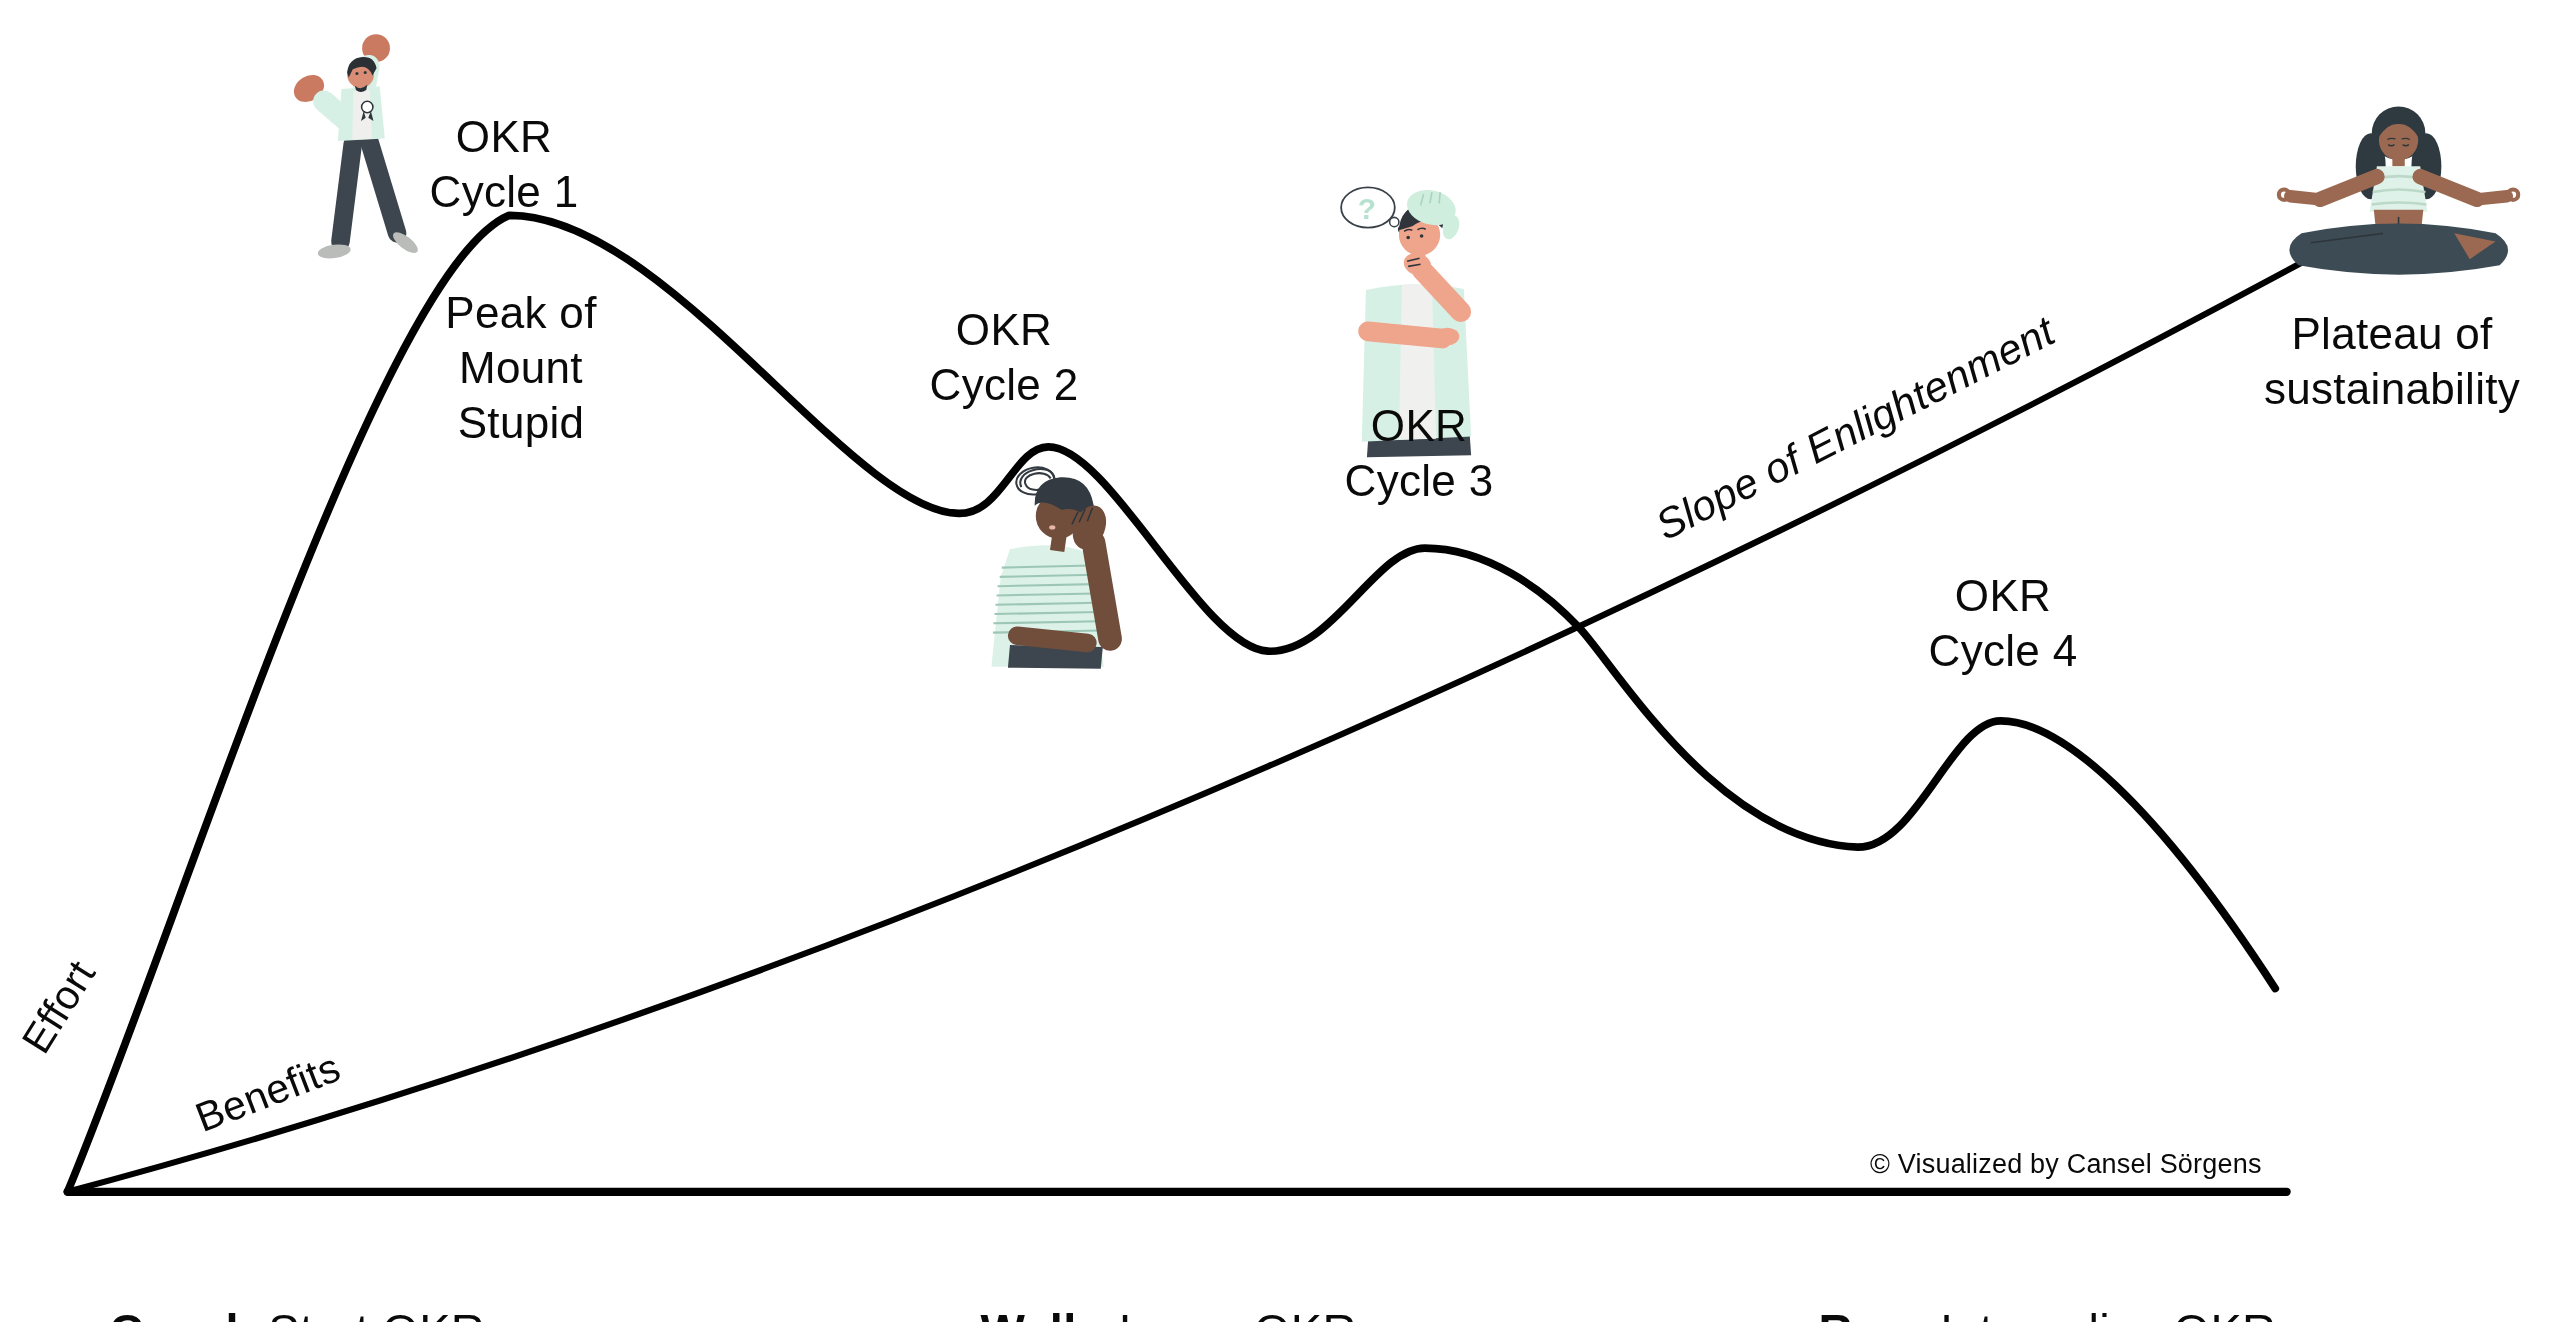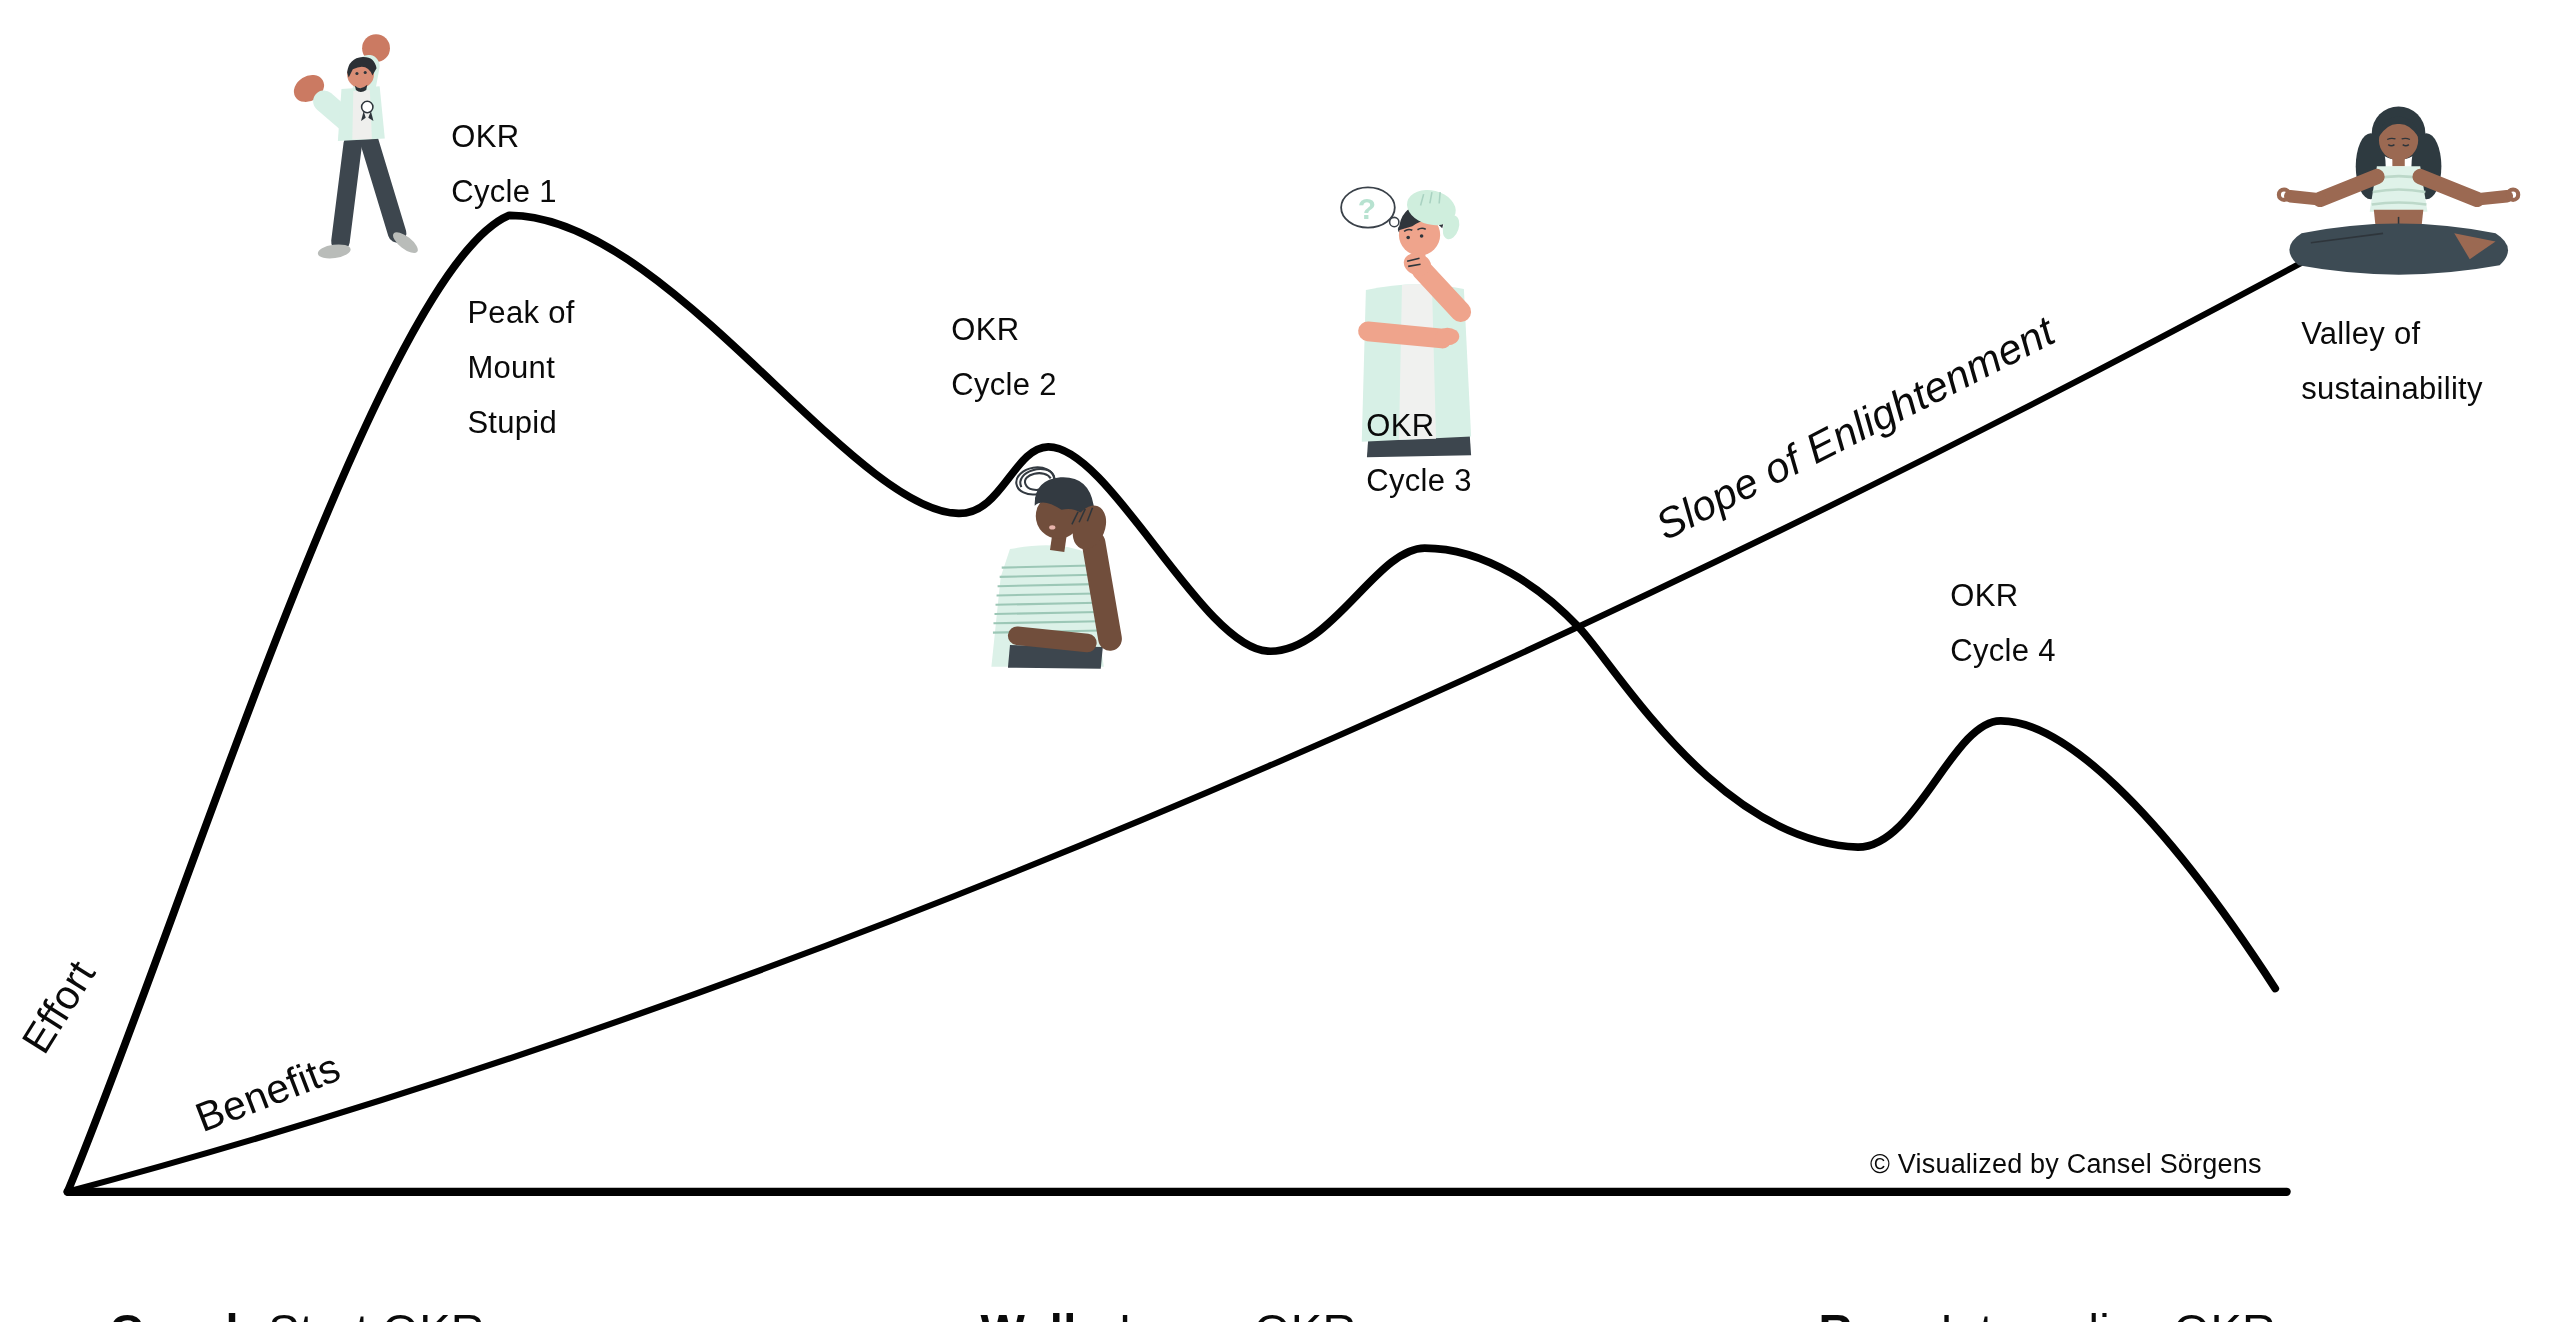--- a/index.html
+++ b/index.html
@@ -1,21 +1,21 @@
 <!DOCTYPE html>
 <html style="font-size:8.3px"><head>
 <meta charset="utf-8">
 <style>
   html,body{margin:0;padding:0;background:#ffffff;}
   body{width:2576px;height:1323px;overflow:hidden;
        font-family:"Liberation Sans",sans-serif;color:#0a0a0a;}
   .canvas{position:relative;width:2576px;height:1323px;background:#ffffff;}
   .canvas > svg{position:absolute;left:0;top:0;}
-  .label{position:absolute;white-space:pre-line;
-         font-size:31px;line-height:55px;letter-spacing:0.3px;
+  .label{position:absolute;white-space:pre-line;text-align:center;
+         font-size:44px;line-height:55px;letter-spacing:0.3px;
          transform:translateX(-50%);color:#0a0a0a;}
   .rot{transform:translate(-50%,-50%) rotate(var(--a));text-align:center;
        white-space:nowrap;}
   .slope-label{font-style:italic;font-size:42px;}
   .axis-word{font-size:41px;}
   .phase{position:absolute;font-size:47px;letter-spacing:0.3px;white-space:pre;}
   .phase .term{font-weight:700;}
   .credit{position:absolute;font-size:27px;letter-spacing:0.2px;margin-left:33px;}
 </style>
 </head>
@@ -159,21 +159,21 @@
 
 
   <div class="label" style="left:1419px;top:398px;">OKR
 Cycle 3</div>
 
   <div class="label rot slope-label" style="left:1855px;top:428px;--a:-27deg;">Slope of Enlightenment</div>
 
   <div class="label" style="left:2003px;top:568px;">OKR
 Cycle 4</div>
 
-  <div class="label" style="left:2392px;top:306px;">Valley of
+  <div class="label" style="left:2392px;top:306px;">Plateau of
 sustainability</div>
 
   <div class="label rot axis-word" style="left:59px;top:1007px;--a:-58deg;">Effort</div>
 
   <div class="label rot axis-word" style="left:268px;top:1093px;--a:-21deg;">Benefits</div>
 
   <div class="phase" style="left:56px;top:1248px;">
     <span class="term">Crawl:</span><span class="desc"> Start OKR</span>
   </div>
   <div class="phase" style="left:927px;top:1248px;">

